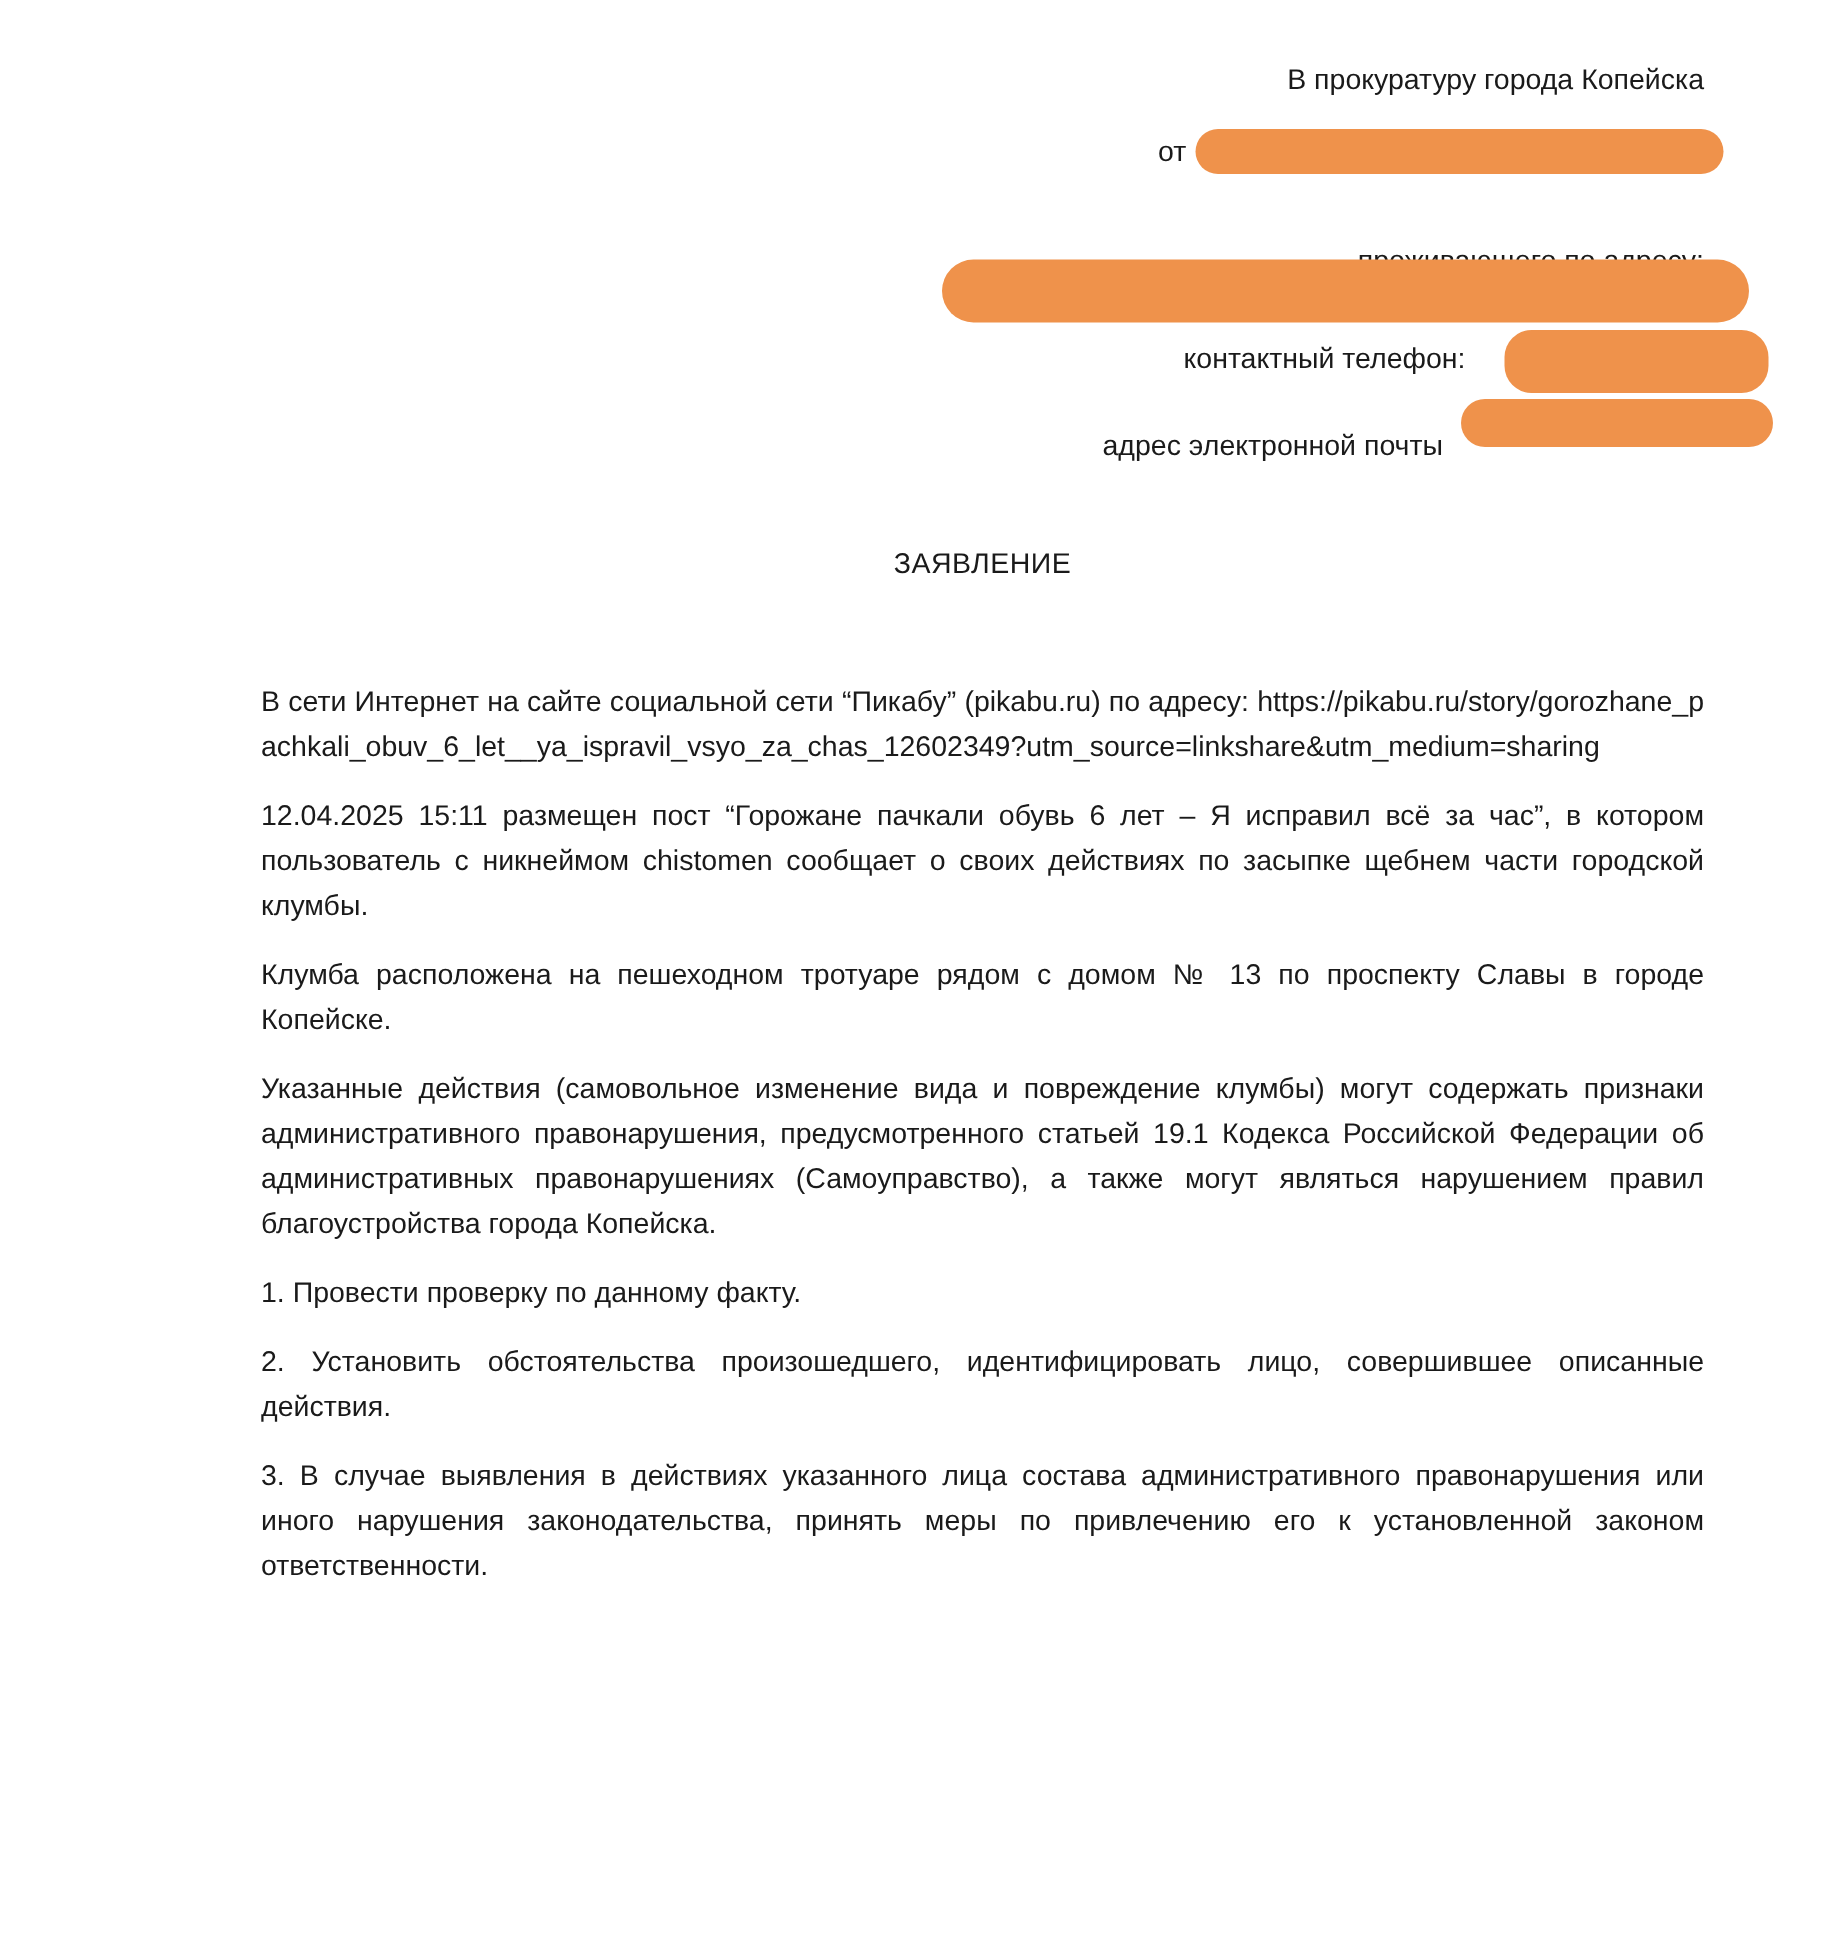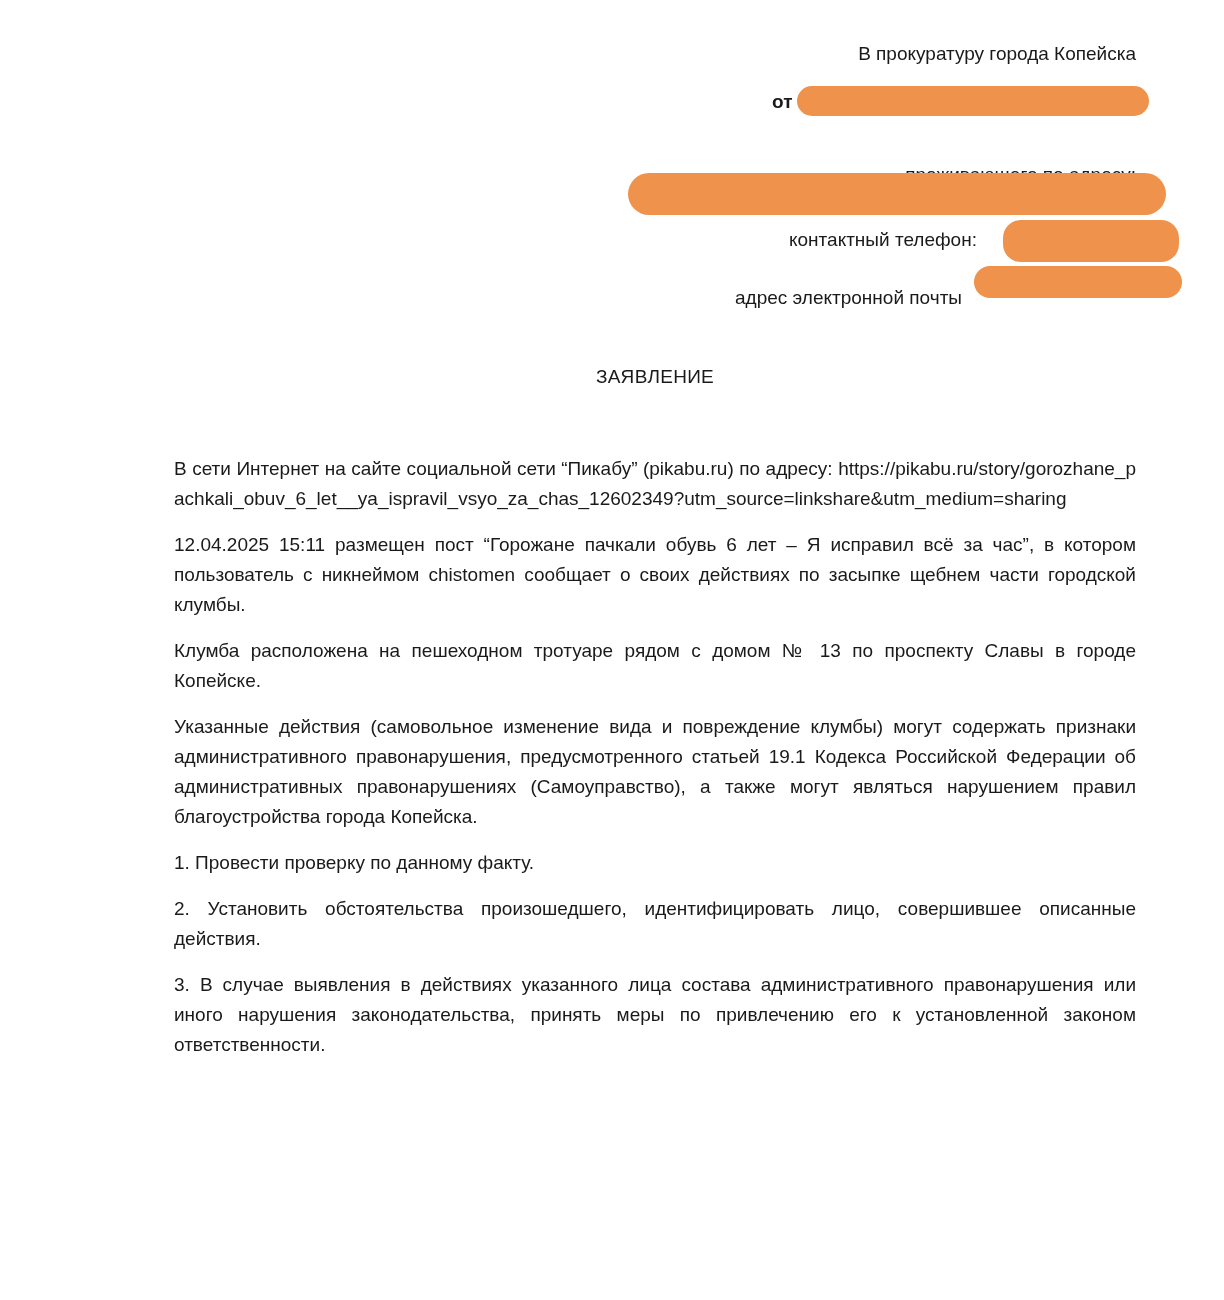--- a/index.html
+++ b/index.html
@@ -64,21 +64,21 @@
       word-break: break-all;
     }
   </style>
 </head>
 <body>
 
 <div class="page">
 
   <div class="hdr-line right-align" style="top:42px;">В прокуратуру города Копейска</div>
 
-  <div class="hdr-line" style="left:772px; top:90px;font-weight:bold;">от</div>
+  <div class="hdr-line" style="left:772px; top:90px;">от</div>
   <div class="redact" style="left:797px; top:86px; width:352px; height:30px; border-radius:16px;"></div>
 
   <div class="hdr-line right-align" style="top:135px;margin-top:28px;">проживающего по адресу:</div>
 
   <div class="hdr-line" style="left:629px; top:181px; font-size:15px;">г.</div>
   <div class="redact" style="left:628px; top:173px; width:538px; height:42px; border-radius:22px;"></div>
 
   <div class="hdr-line" style="left:789px; top:228px;">контактный телефон:</div>
   <div class="redact" style="left:1003px; top:220px; width:176px; height:42px; border-radius:18px;"></div>
 

